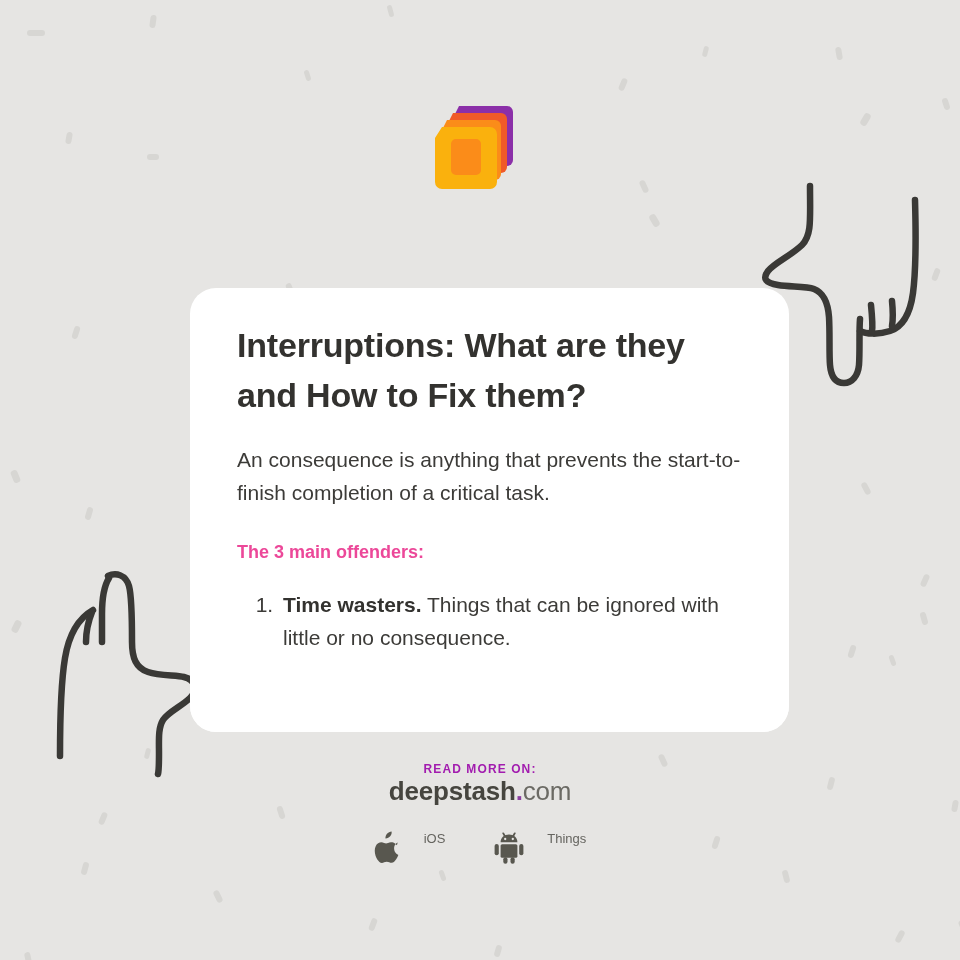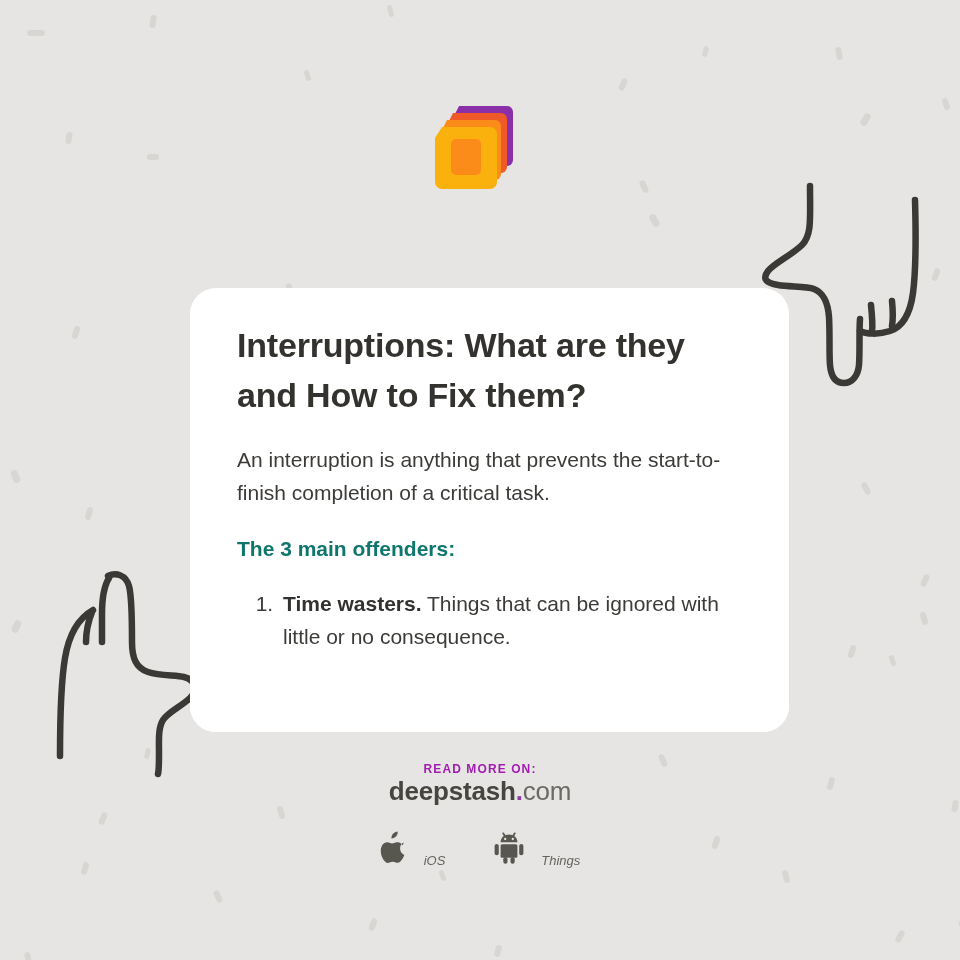--- a/index.html
+++ b/index.html
@@ -70,25 +70,25 @@
     color: #33322f;
     letter-spacing: -0.2px;
   }
   #card-intro {
     margin-top: 22px;
     font-size: 21px;
     line-height: 1.58;
     color: #3c3b38;
   }
   #card-subhead {
-    margin-top: 24px;
-    font-size: 21px;
+    margin-top: 30px;
+    font-size: 18px;
     font-weight: bold;
     line-height: 1.5;
-    color: #0f766e;
+    color: #ec4899;
   }
   #card-list {
     margin-top: 22px;
     padding-left: 42px;
     font-size: 21px;
     line-height: 1.58;
     color: #3c3b38;
   }
   #card-list li { padding-left: 4px; }
   #card-list li b { color: #33322f; }
@@ -133,23 +133,22 @@
 
   #store-row {
     margin-top: 24px;
     display: flex;
     justify-content: center;
     align-items: center;
     gap: 48px;
   }
   .store-badge {
     display: flex;
-    align-items: flex-end;
-    gap: 16px;
-    font-style: italic;
+    align-items: flex-start;
+    gap: 22px;
   }
   .store-label {
     font-size: 13px;
     color: #65645f;
   }
   .store-icon { display: block; }
 </style>
 </head>
 <body>
 
@@ -232,21 +231,21 @@
     <path d="M18 16 L66 16 A6 6 0 0 1 72 22 L72 70 A6 6 0 0 1 66 76 L18 76 A6 6 0 0 1 12 70 L12 28 Z" fill="#FB8C19"></path>
 
     <path d="M13 23 L61 23 A7 7 0 0 1 68 30 L68 78 A7 7 0 0 1 61 85 L13 85 A7 7 0 0 1 6 78 L6 34 Z
              M22 40 A5 5 0 0 1 27 35 L47 35 A5 5 0 0 1 52 40 L52 66 A5 5 0 0 1 47 71 L27 71 A5 5 0 0 1 22 66 Z" fill="#FAB10D" fill-rule="evenodd"></path>
   </svg>
 </div>
 
 <div id="content-card">
   <div id="card-inner">
     <h1 id="card-title">Interruptions: What are they and How to Fix them?</h1>
-    <p id="card-intro">An interruption is anything that prevents the start-to-finish completion of a critical task.</p>
+    <p id="card-intro">An consequence is anything that prevents the start-to-finish completion of a critical task.</p>
     <p id="card-subhead">The 3 main offenders:</p>
     <ol id="card-list">
       <li>
         <b>Time wasters.</b>
         <span>Things that can be ignored with little or no consequence.</span>
       </li>
     </ol>
   </div>
   <div id="card-fade"></div>
 </div>

